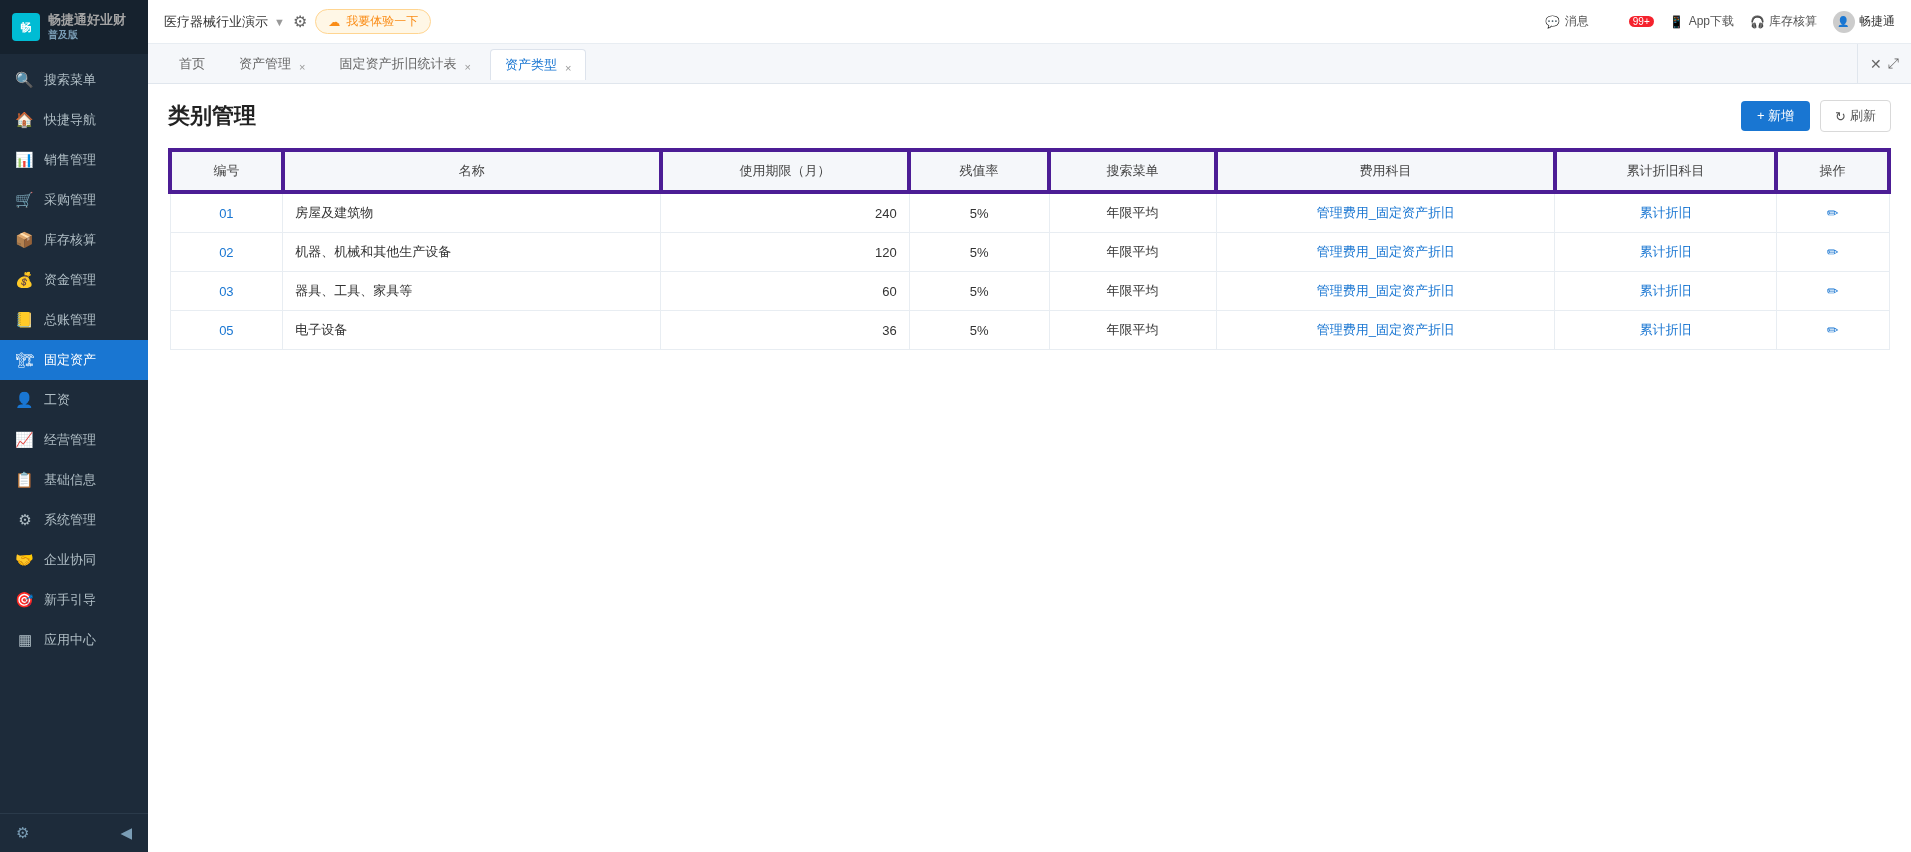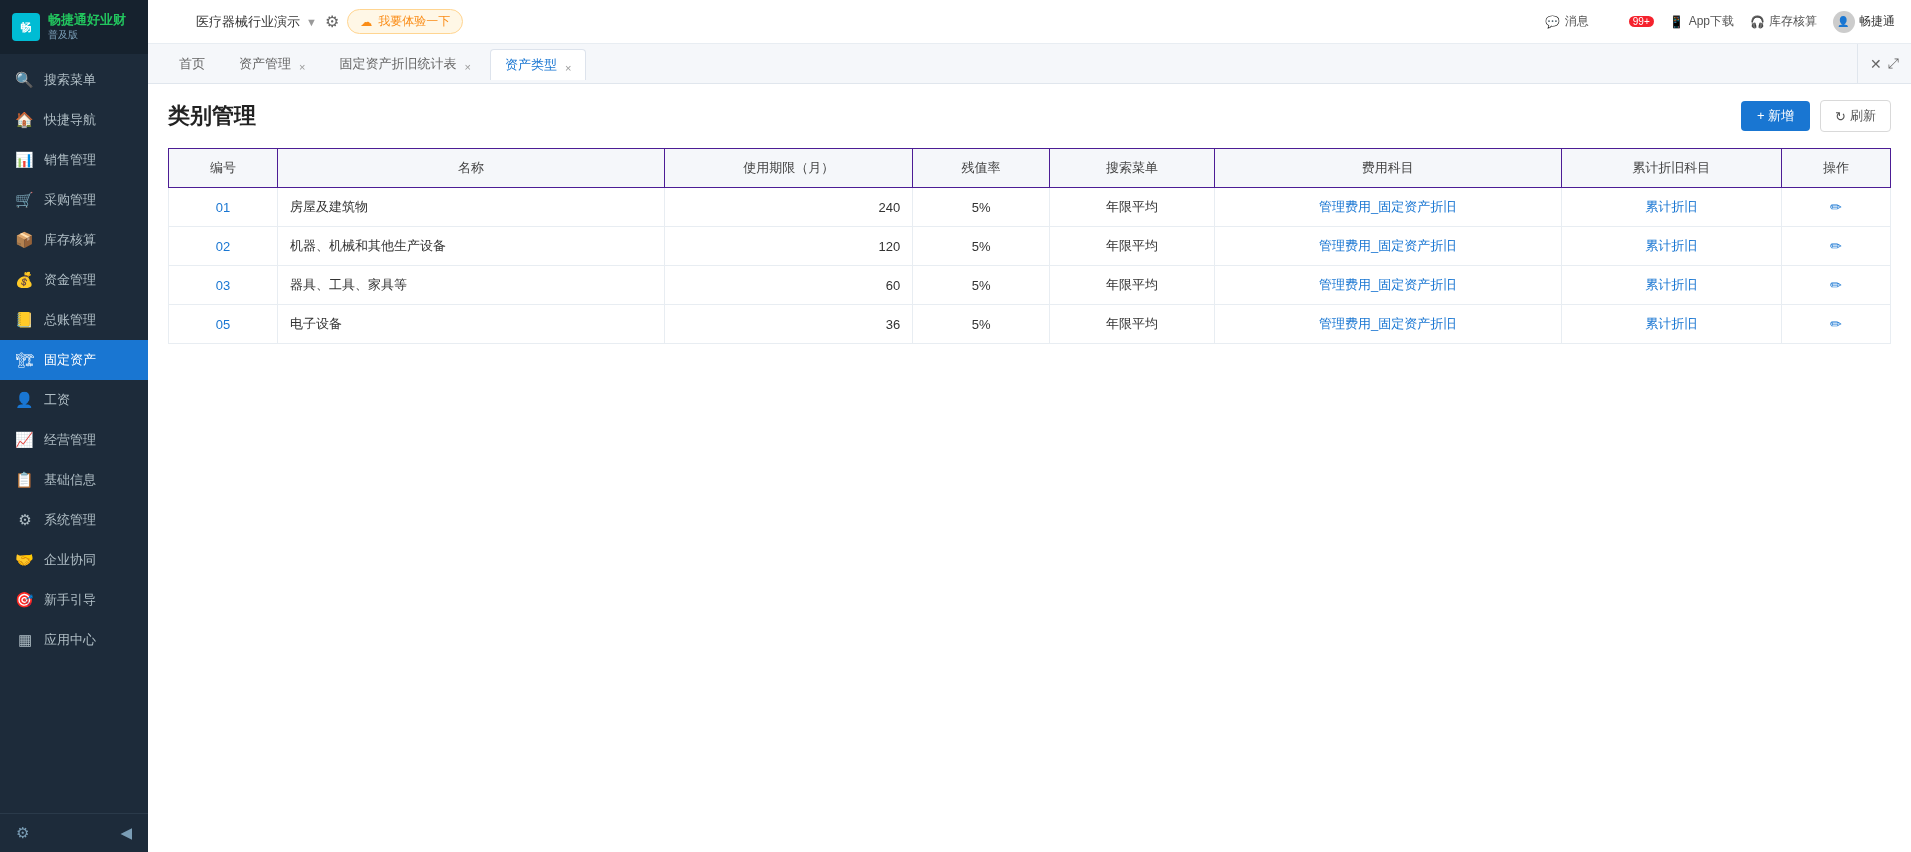--- a/index.html
+++ b/index.html
@@ -24,22 +24,22 @@
       min-height: 54px;
     }
     .sidebar-logo-icon {
       width: 28px; height: 28px;
       background: #00bcd4;
       border-radius: 4px;
       display: flex; align-items: center; justify-content: center;
       color: white; font-size: 11px; font-weight: bold;
     }
     .sidebar-title-block { display: flex; flex-direction: column; }
-    .sidebar-title { color: #22c55e; font-size: 13px; font-weight: bold; line-height: 1.2; }
-    .sidebar-subtitle { color: #7a9db5; font-size: 10px; }
+    .sidebar-title { color: #a3a3a3; font-size: 13px; font-weight: bold; line-height: 1.2; }
+    .sidebar-subtitle { color: #7a9db5; font-size: 10px; font-weight: bold; }
     .sidebar-nav { flex: 1; overflow-y: auto; padding: 6px 0; }
     .sidebar-nav::-webkit-scrollbar { width: 4px; }
     .sidebar-nav::-webkit-scrollbar-thumb { background: #2e4057; border-radius: 2px; }
     .nav-item {
       display: flex; align-items: center; gap: 10px;
       padding: 11px 16px;
       cursor: pointer;
       color: #b0bec5;
       font-size: 13px;
       transition: background 0.2s;
@@ -61,21 +61,21 @@
       background: #fff;
       border-bottom: 1px solid #e8edf2;
       display: flex; align-items: center;
       padding: 0 16px;
       height: 44px;
       gap: 12px;
     }
     .topbar-left { display: flex; align-items: center; gap: 8px; flex: 1; }
     .module-selector {
       display: flex; align-items: center; gap: 6px;
-      color: #333; font-size: 13px; cursor: pointer; margin-left: 32px;
+      color: #333; font-size: 13px; cursor: pointer;
     }
     .module-selector-text { font-size: 13px; }
     .module-arrow { color: #999; font-size: 11px; }
     .topbar-settings { color: #666; cursor: pointer; font-size: 16px; }
     .topbar-trial {
       display: flex; align-items: center; gap: 6px;
       background: #fff7e6;
       border: 1px solid #ffd591;
       border-radius: 16px;
       padding: 3px 12px;
@@ -146,21 +146,21 @@
       background: #fff; color: #555;
       border: 1px solid #d9d9d9; border-radius: 4px;
       padding: 6px 14px; font-size: 13px;
       cursor: pointer; display: flex; align-items: center; gap: 4px;
     }
 
     
     .data-table { width: 100%; border-collapse: collapse; }
     .data-table th {
       background: #f5f7fa;
-      border: 1px solid #4c1d95;
+      border: 4px solid #4c1d95;
       padding: 10px 12px;
       text-align: center;
       color: #444;
       font-weight: 500;
       font-size: 13px;
     }
     .data-table td {
       border: 1px solid #e8edf2;
       padding: 10px 12px;
       color: #333;

